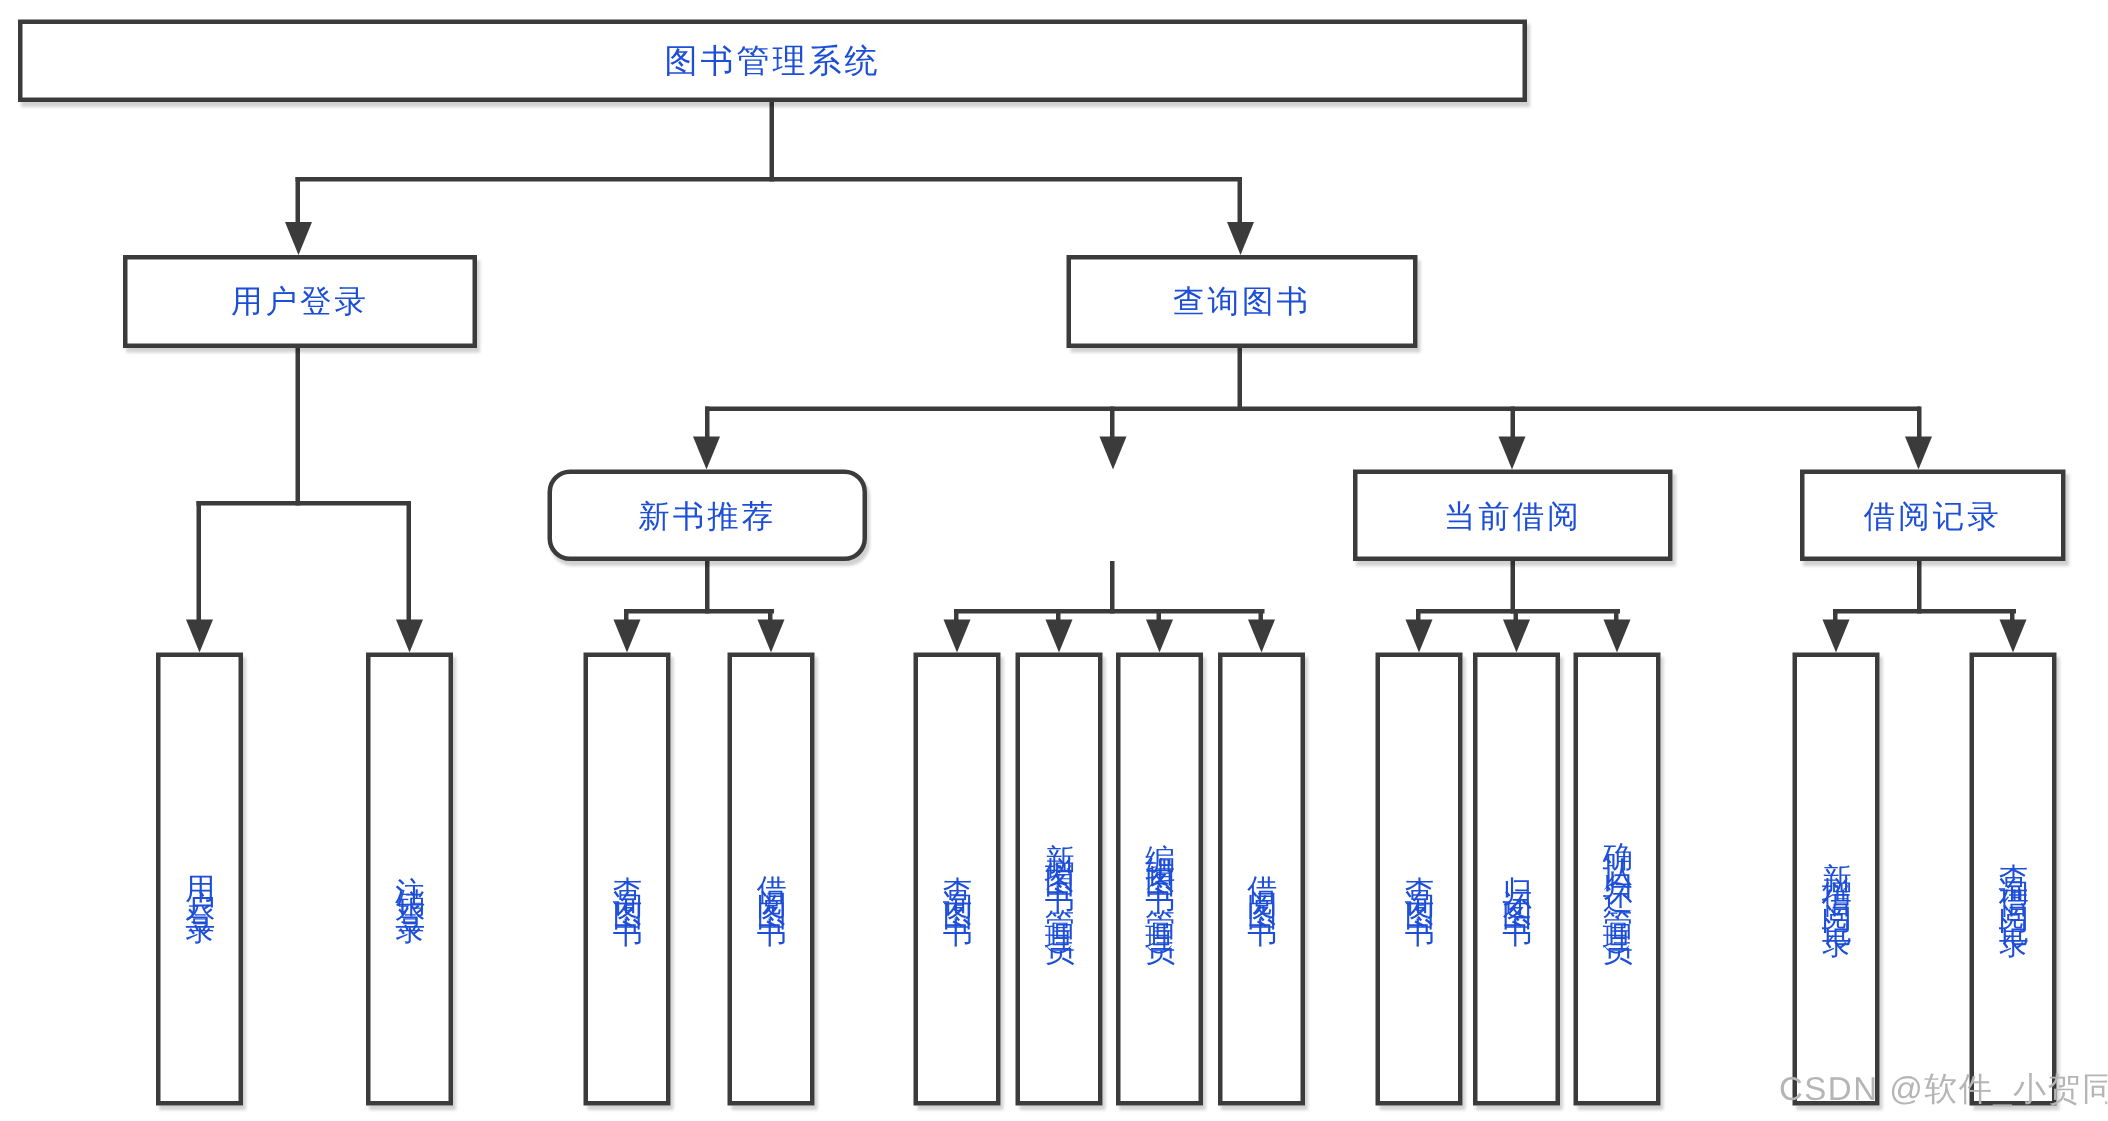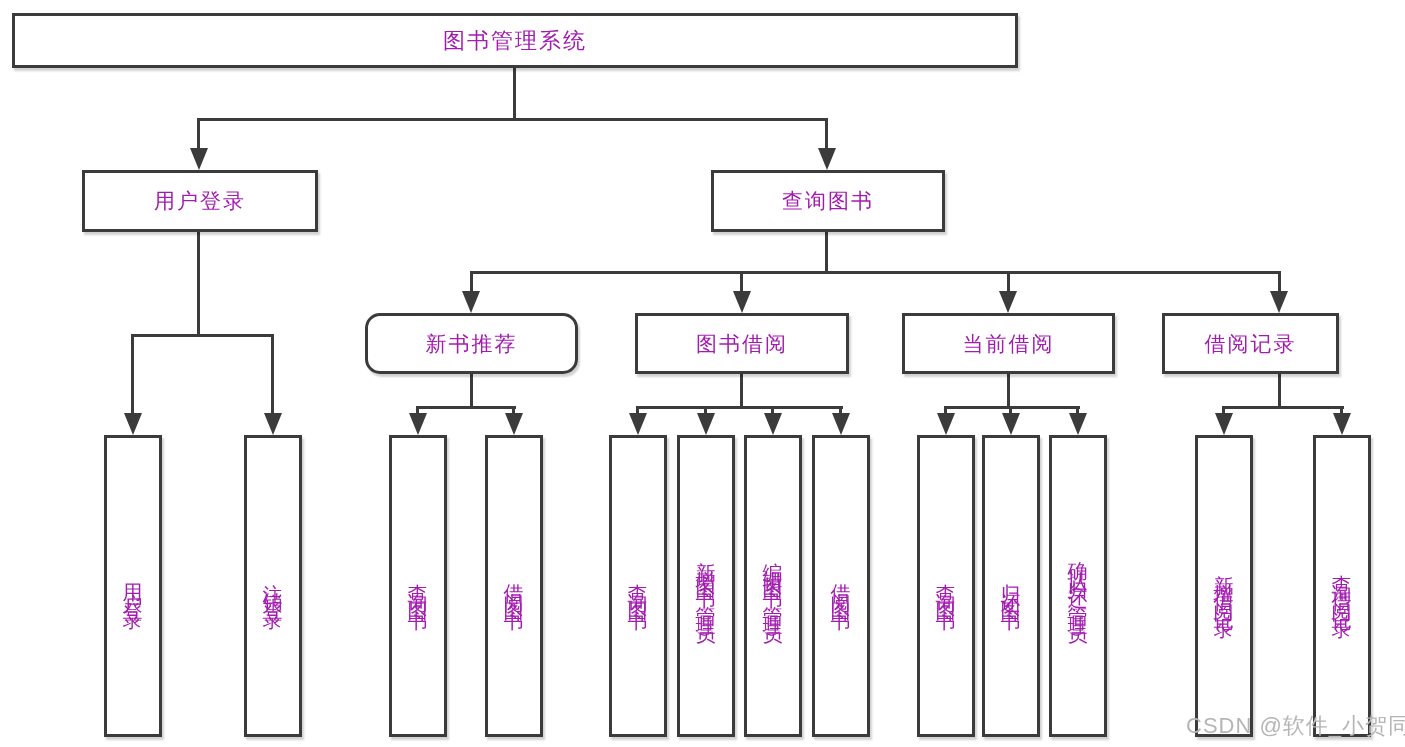--- a/index.html
+++ b/index.html
@@ -2,21 +2,21 @@
 <html><head>
 <meta charset="utf-8">
 <style>
   html,body { margin:0; padding:0; background:#ffffff; }
   .canvas {
     position:relative; width:1405px; height:747px; background:#ffffff;
     font-family:"Liberation Sans", sans-serif; overflow:hidden;
   }
   .box {
     position:absolute; box-sizing:border-box; background:#ffffff;
-    border:3px solid #3b3b3b; color:#a21caf;
+    border:3px solid #3b3b3b; color:#1d4ed8;
     display:flex; align-items:center; justify-content:center;
     font-size:21px; letter-spacing:2px; z-index:2;
     box-shadow:2px 3px 2px rgba(0,0,0,0.18);
   }
   .root-box { font-size:22px; }
   .leaf .vtext {
     writing-mode:vertical-rl; text-orientation:mixed;
     font-size:20px; letter-spacing:9px; line-height:1;
   }
   .vline { position:absolute; width:3px; background:#3b3b3b; z-index:1; }
@@ -92,23 +92,22 @@
   <div class="arrow" style="left:1215px;top:413px;"></div>
   <div class="vline" style="left:1340px;top:406px;height:9px;"></div>
   <div class="arrow" style="left:1333px;top:413px;"></div>
 
   <div class="box root-box" style="left:12px;top:13px;width:1006px;height:55px;">图书管理系统</div>
 
   <div class="box" style="left:82px;top:170px;width:236px;height:62px;">用户登录</div>
   <div class="box" style="left:711px;top:170px;width:234px;height:62px;">查询图书</div>
 
   <div class="box" style="left:365px;top:313px;width:213px;height:61px;border-radius:15px;">新书推荐</div>
-  <div class="box" style="left:635px;top:313px;width:214px;height:61px;">图书借阅</div>
   <div class="box" style="left:902px;top:313px;width:213px;height:61px;text-align:center;">当前借阅</div>
-  <div class="box" style="left:1162px;top:313px;width:177px;height:61px;text-align:center;">借阅记录</div>
+  <div class="box" style="left:1200px;top:313px;width:177px;height:61px;text-align:center;">借阅记录</div>
 
   <div class="box leaf" style="left:104px;top:435px;width:58px;height:302px;">
     <span class="vtext">用户登录</span>
   </div>
   <div class="box leaf" style="left:244px;top:435px;width:58px;height:302px;">
     <span class="vtext">注销登录</span>
   </div>
 
   <div class="box leaf" style="left:389px;top:435px;width:58px;height:302px;">
     <span class="vtext">查询图书</span>

